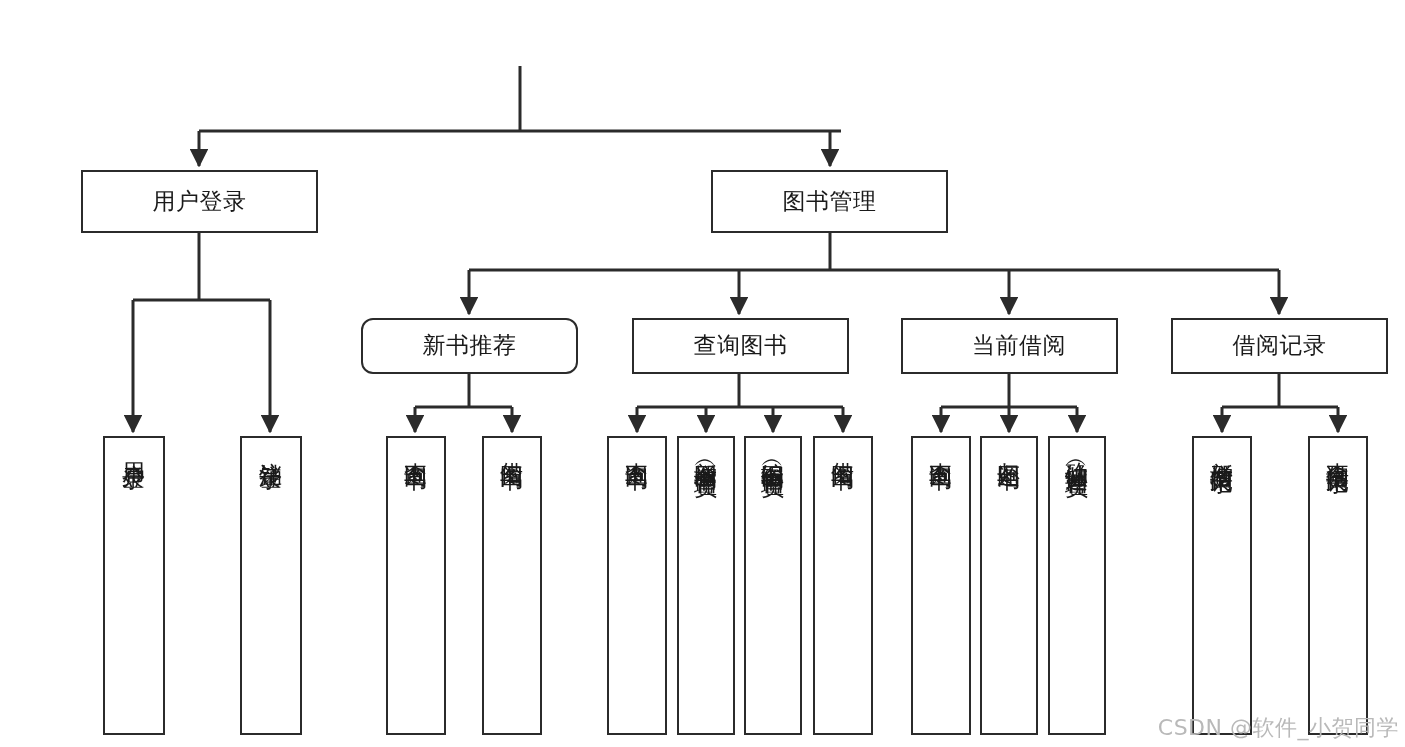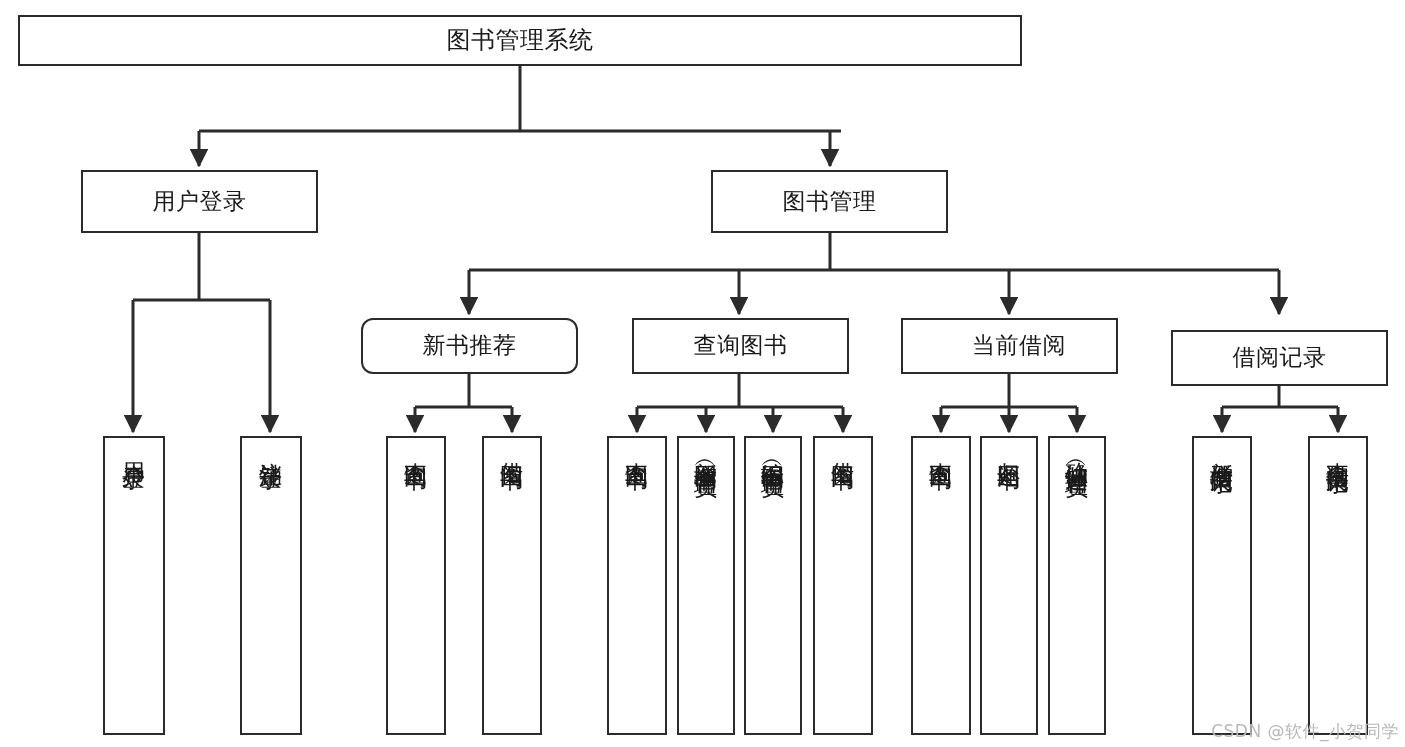--- a/index.html
+++ b/index.html
@@ -58,21 +58,21 @@
     text-orientation: upright;
     font-size: 23px;
     line-height: 1.05;
     letter-spacing: 2px;
     white-space: nowrap;
   }
   #watermark {
     position: absolute;
     right: 6px;
     bottom: 4px;
-    font-size: 17px;
+    font-size: 22px;
     color: #b9b9b9;
     white-space: nowrap;
     letter-spacing: 0.5px;
   }
 </style>
 </head>
 <body>
 
 <div id="canvas">
 
@@ -120,41 +120,38 @@
       <path d="M 1009 407 L 1009 432" marker-end="url(#arrow)"></path>
       <path d="M 1077 407 L 1077 432" marker-end="url(#arrow)"></path>
 
       <path d="M 1279 374 L 1279 407"></path>
       <path d="M 1222 407 L 1338 407"></path>
       <path d="M 1222 407 L 1222 432" marker-end="url(#arrow)"></path>
       <path d="M 1338 407 L 1338 432" marker-end="url(#arrow)"></path>
     </g>
   </svg>
 
-  <div class="node h root" style="left:18px; top:15px; width:1004px; height:51px;">
-    <span class="label">图书管理系统</span>
-  </div>
 
   <div class="node h" style="left:81px; top:170px; width:237px; height:63px;">
     <span class="label">用户登录</span>
   </div>
   <div class="node h" style="left:711px; top:170px; width:237px; height:63px;">
     <span class="label">图书管理</span>
   </div>
 
   <div class="node h" style="left:361px; top:318px; width:217px; height:56px;border-radius:12px;">
     <span class="label">新书推荐</span>
   </div>
   <div class="node h" style="left:632px; top:318px; width:217px; height:56px;">
     <span class="label">查询图书</span>
   </div>
   <div class="node h" style="left:901px; top:318px; width:217px; height:56px;padding-left:19px;">
     <span class="label">当前借阅</span>
   </div>
-  <div class="node h" style="left:1171px; top:330px; width:217px; height:56px;">
+  <div class="node h" style="left:1171px; top:318px; width:217px; height:56px;">
     <span class="label">借阅记录</span>
   </div>
 
   <div class="node v" style="left:103px; top:436px; width:62px; height:299px;">
     <span class="label">用户登录</span>
   </div>
   <div class="node v" style="left:240px; top:436px; width:62px; height:299px;">
     <span class="label">注销登录</span>
   </div>
 

